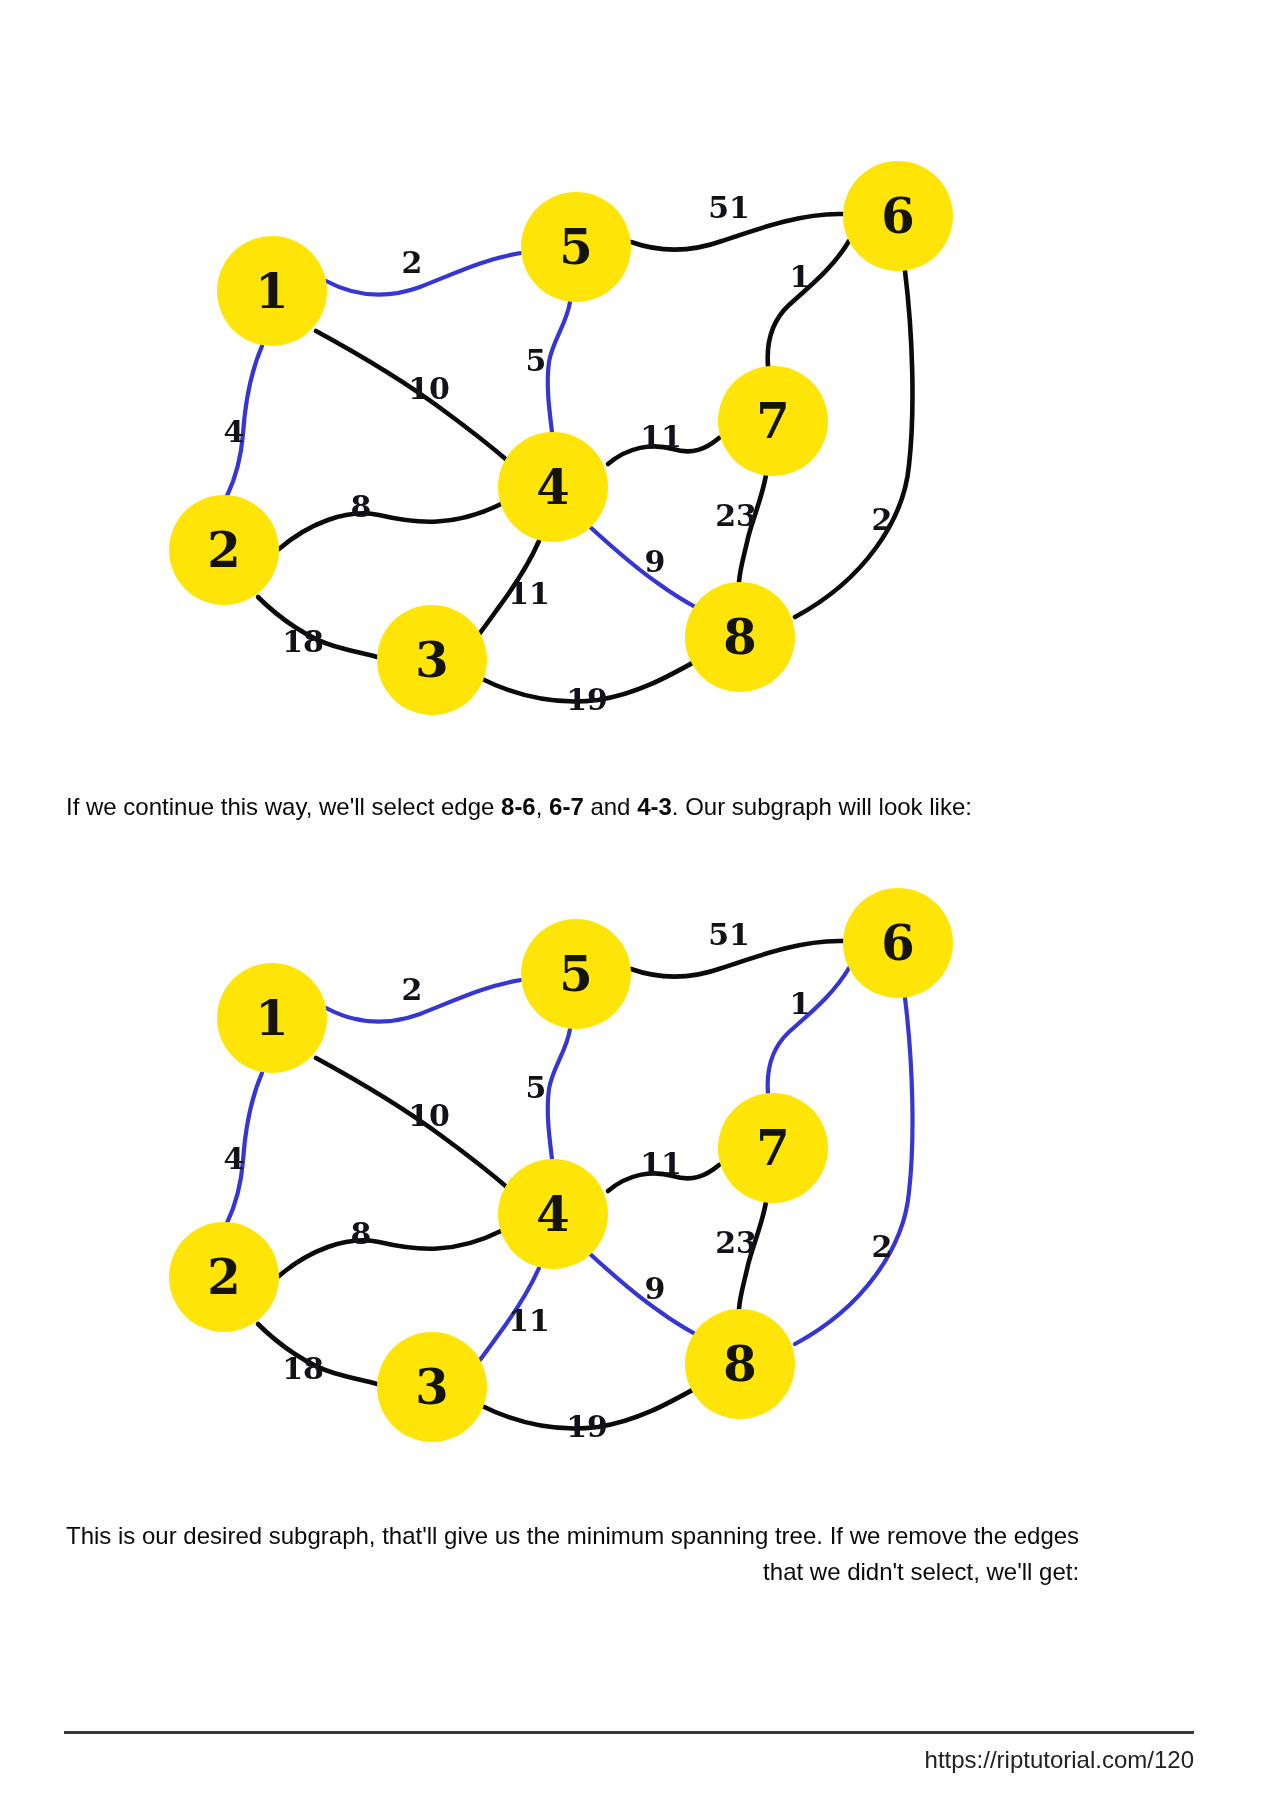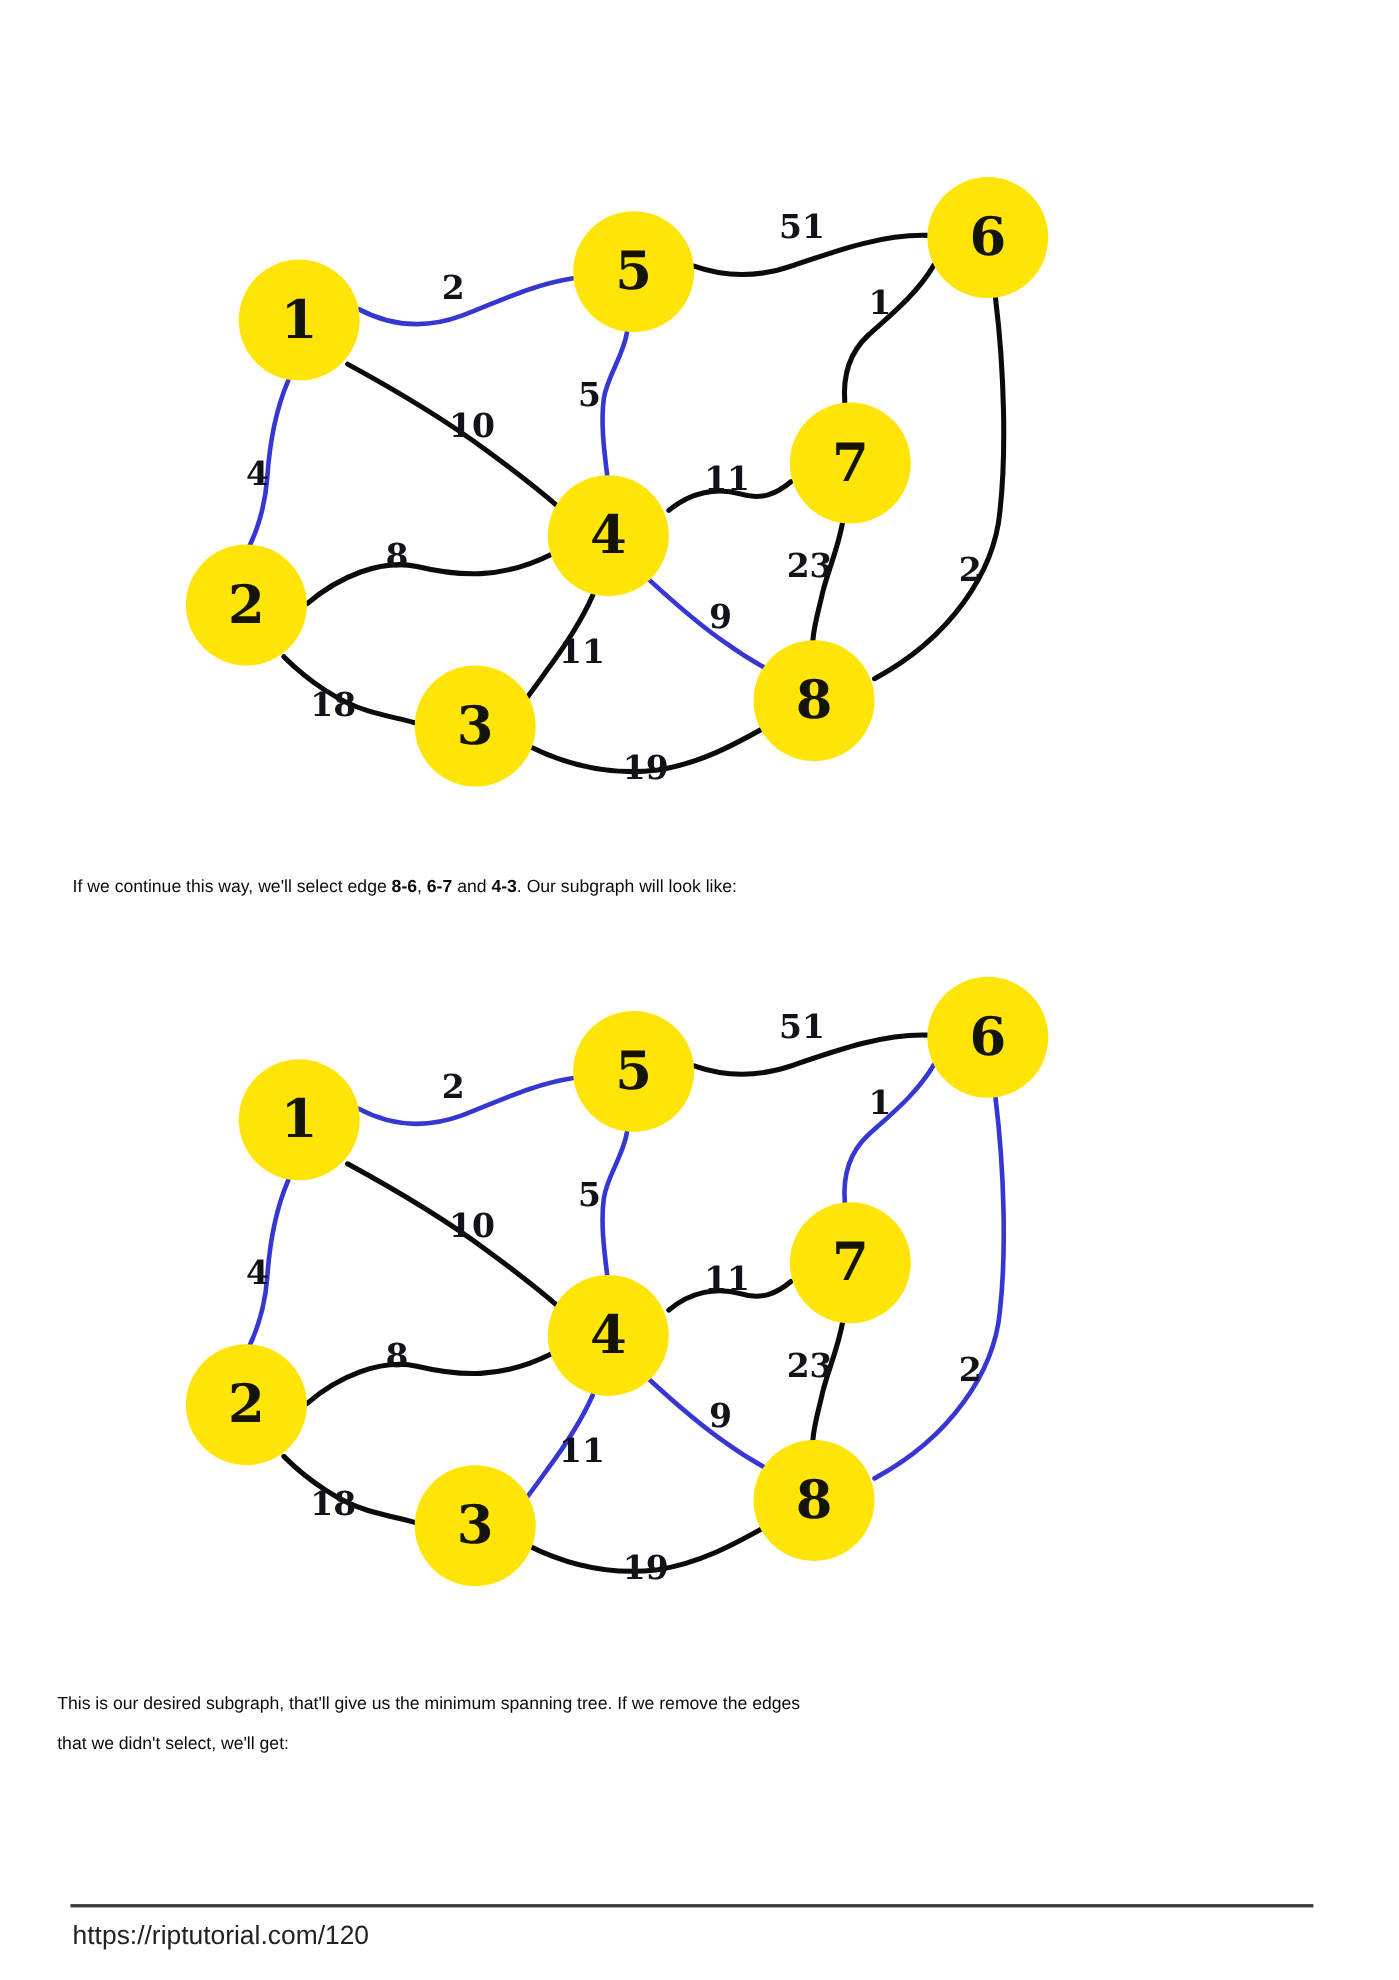--- a/index.html
+++ b/index.html
@@ -4,27 +4,27 @@
 <style>
   html,body{margin:0;padding:0;background:#fff;}
   .page{position:relative;width:1272px;height:1800px;background:#ffffff;overflow:hidden;
         font-family:"Liberation Sans","DejaVu Sans",sans-serif;color:#000;}
   #graphs-svg{position:absolute;left:0;top:0;}
   .edge-path{fill:none;stroke-linecap:round;}
   .edge-label{font-family:"DejaVu Serif","Liberation Serif",serif;font-weight:700;font-size:30px;
               fill:#12121a;text-anchor:middle;dominant-baseline:central;}
   .node-label{font-family:"DejaVu Serif","Liberation Serif",serif;font-weight:700;font-size:48px;
               fill:#141408;text-anchor:middle;dominant-baseline:central;}
-  .para{position:absolute;margin:0;font-size:16px;color:#0a0a0a;}
+  .para{position:absolute;margin:0;font-size:24px;color:#0a0a0a;text-align:right;}
   #para1{left:66px;top:791px;white-space:nowrap;line-height:32px;}
-  #para2{left:52px;top:1518px;line-height:36px;margin-top:14px;}
+  #para2{left:66px;top:1518px;line-height:36px;}
   .para b{font-weight:bold;}
   .footer-rule{position:absolute;left:64px;top:1731px;width:1130px;height:3px;background:#3a3a3a;}
   .footer{position:absolute;left:66px;top:1746px;width:1128px;display:flex;
-          justify-content:flex-start;font-size:24px;color:#222;}
+          justify-content:flex-end;font-size:24px;color:#222;}
   .footer .url{text-decoration:none;color:#222;}
 </style>
 </head>
 <body>
 
 <div class="page">
 
   <svg id="graphs-svg" width="1272" height="1800" viewBox="0 0 1272 1800">
       <g transform="translate(0,0)">
         <path d="M 326,281 C 358,298 390,298 420,287 C 456,273 484,259 521,253" class="edge-path" stroke="#3636d2" stroke-width="4.2"></path>

